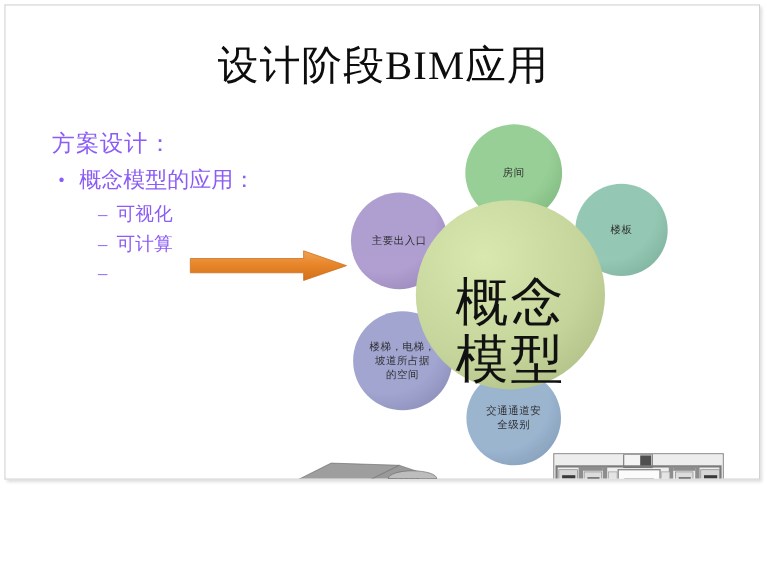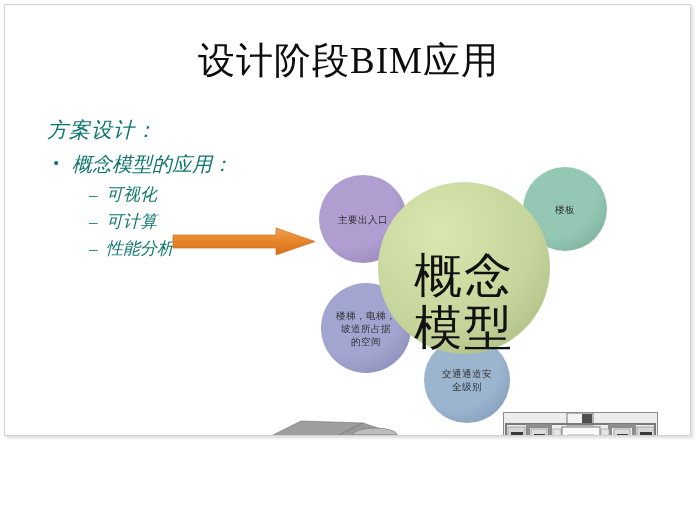--- a/index.html
+++ b/index.html
@@ -42,22 +42,21 @@
     letter-spacing: 1px;
     white-space: nowrap;
   }
 
   
   #left-text {
     position: absolute;
     left: 42px;
     top: 110px;
     width: 290px;
-    color: #0f766e;
-    font-style: italic;
+    color: #8b5cf6;
   }
   .lead {
     font-size: 21px;
     line-height: 30px;
     margin: 0 0 4px 0;
     letter-spacing: 1px;
   }
   .bullet-row {
     display: flex;
     align-items: flex-start;
@@ -173,39 +172,41 @@
     <div class="sub-row">
       <span class="dash-mark">–</span>
       <span>可视化</span>
     </div>
     <div class="sub-row">
       <span class="dash-mark">–</span>
       <span>可计算</span>
     </div>
     <div class="sub-row">
       <span class="dash-mark">–</span>
-      <span>性能分析</span>
     </div>
   </div>
 
   <div id="arrow">
     <svg width="145" height="30" viewBox="0 0 145 30">
       <defs>
         <linearGradient id="arrGrad" x1="0" y1="0" x2="0" y2="1">
           <stop offset="0%" stop-color="#F0A257"></stop>
           <stop offset="45%" stop-color="#E8862A"></stop>
           <stop offset="100%" stop-color="#D2711B"></stop>
         </linearGradient>
       </defs>
       <path d="M1,8 L104,8 L104,1 L143,14.5 L104,28 L104,21 L1,21 Z" fill="url(#arrGrad)" stroke="#CE6F1C" stroke-width="0.7"></path>
     </svg>
   </div>
 
   <div id="diagram">
 
+    <div class="petal" style="left: 116px; top: 0px; width: 88px; height: 88px; background: radial-gradient(circle at 34% 30%, rgb(143, 204, 143) 0%, rgb(143, 204, 143) 55%, rgb(107, 168, 107) 100%); opacity: 0.92;">
+      <span class="petal-label">房间</span>
+    </div>
     <div class="petal" style="left: 216px; top: 54px; width: 84px; height: 84px; background: radial-gradient(circle at 34% 30%, rgb(140, 196, 174) 0%, rgb(140, 196, 174) 55%, rgb(104, 160, 138) 100%); opacity: 0.92;">
       <span class="petal-label">楼板</span>
     </div>
     <div class="petal" style="left: 117px; top: 224px; width: 86px; height: 86px; background: radial-gradient(circle at 34% 30%, rgb(148, 175, 204) 0%, rgb(148, 175, 204) 55%, rgb(112, 139, 168) 100%); opacity: 0.92;">
       <span class="petal-label">交通通道安
 全级别</span>
     </div>
     <div class="petal" style="left: 14px; top: 170px; width: 90px; height: 90px; background: radial-gradient(circle at 34% 30%, rgb(154, 158, 204) 0%, rgb(154, 158, 204) 55%, rgb(118, 122, 168) 100%); opacity: 0.92;">
       <span class="petal-label">楼梯，电梯，
 坡道所占据

